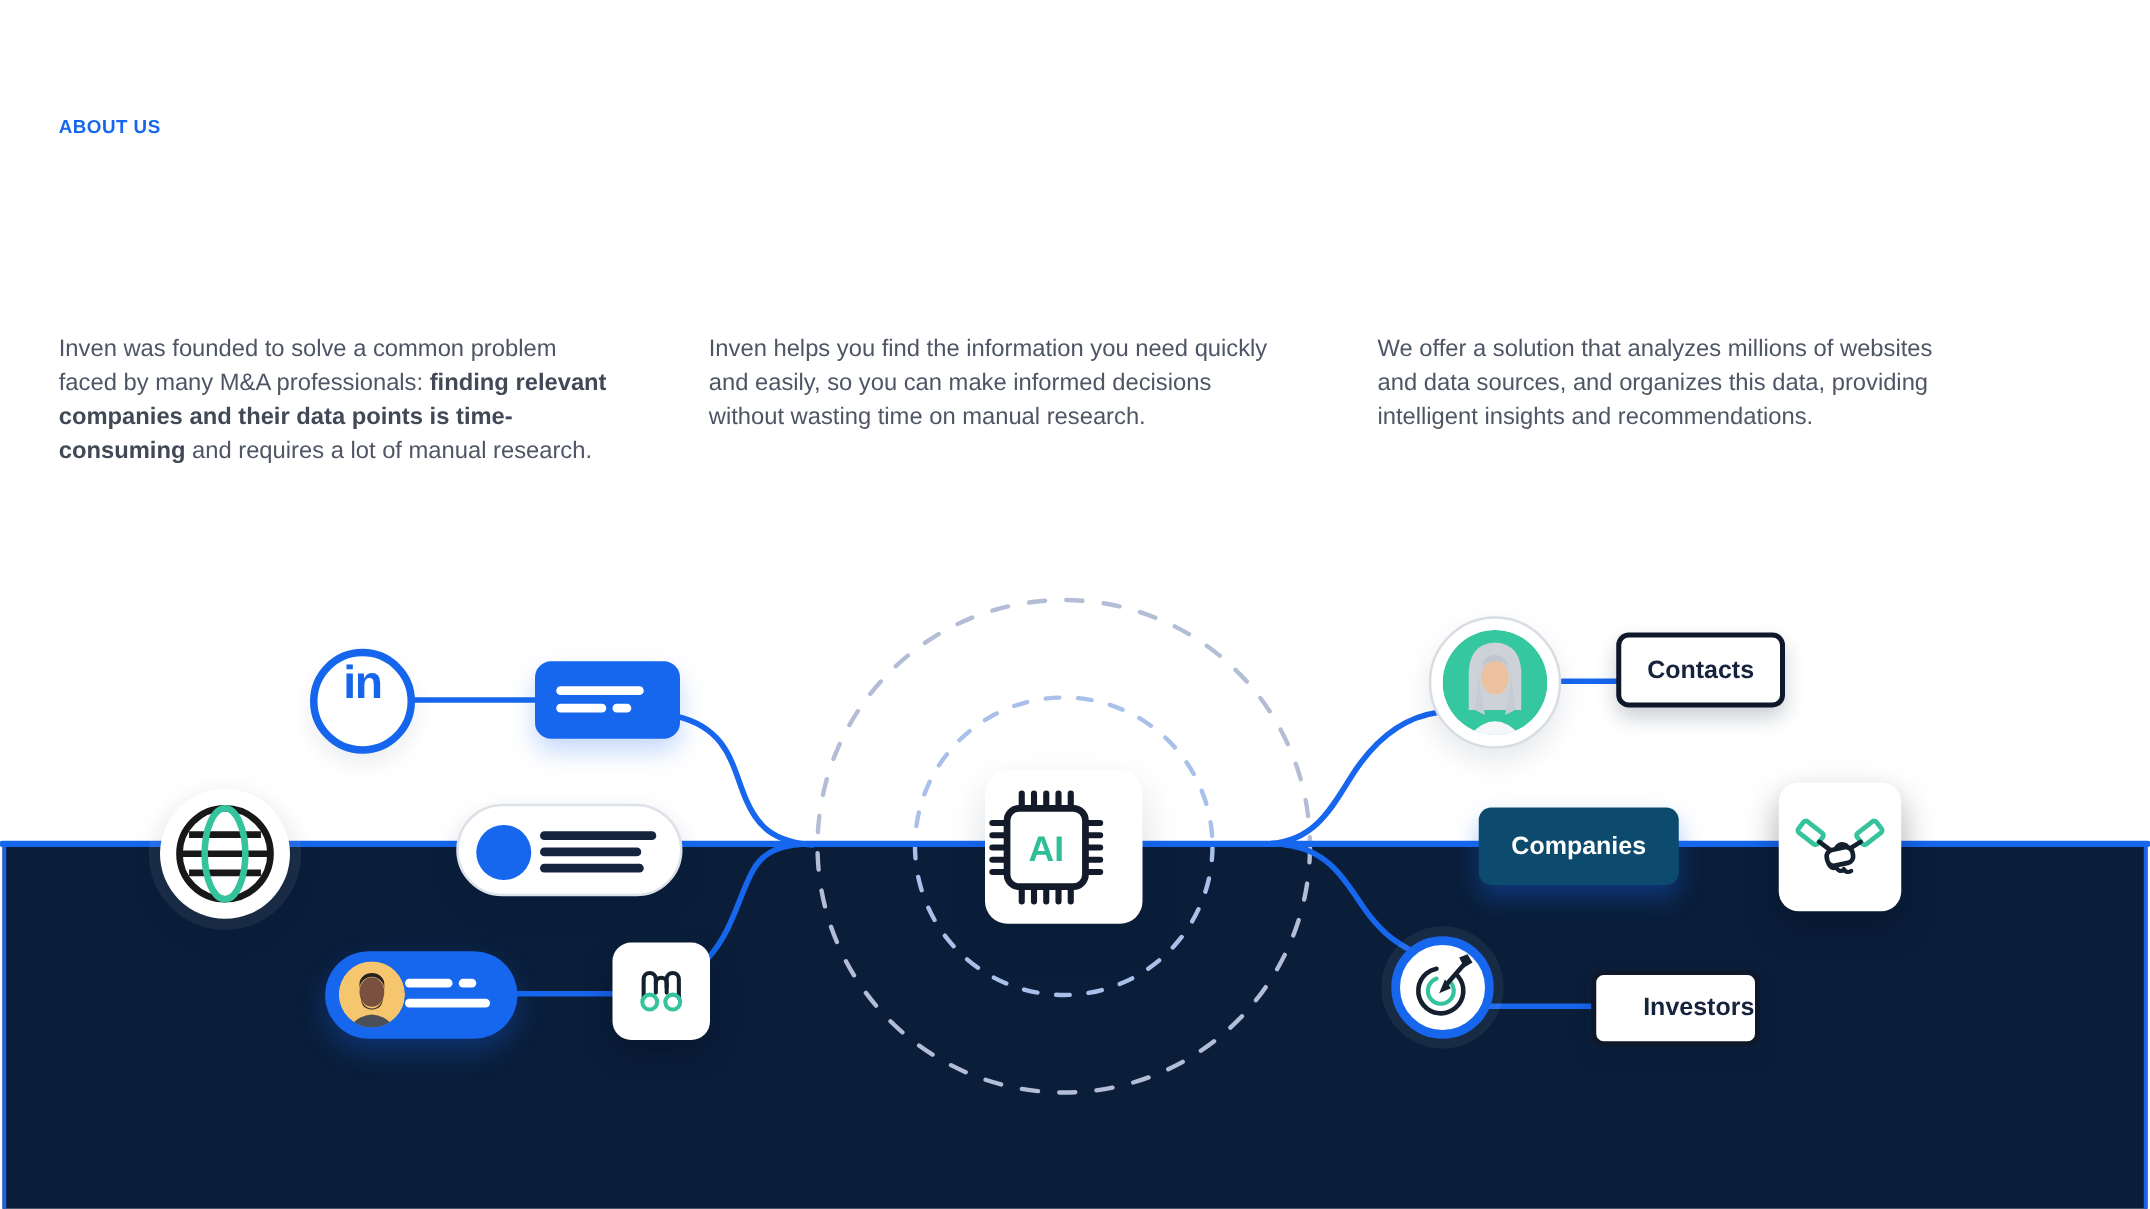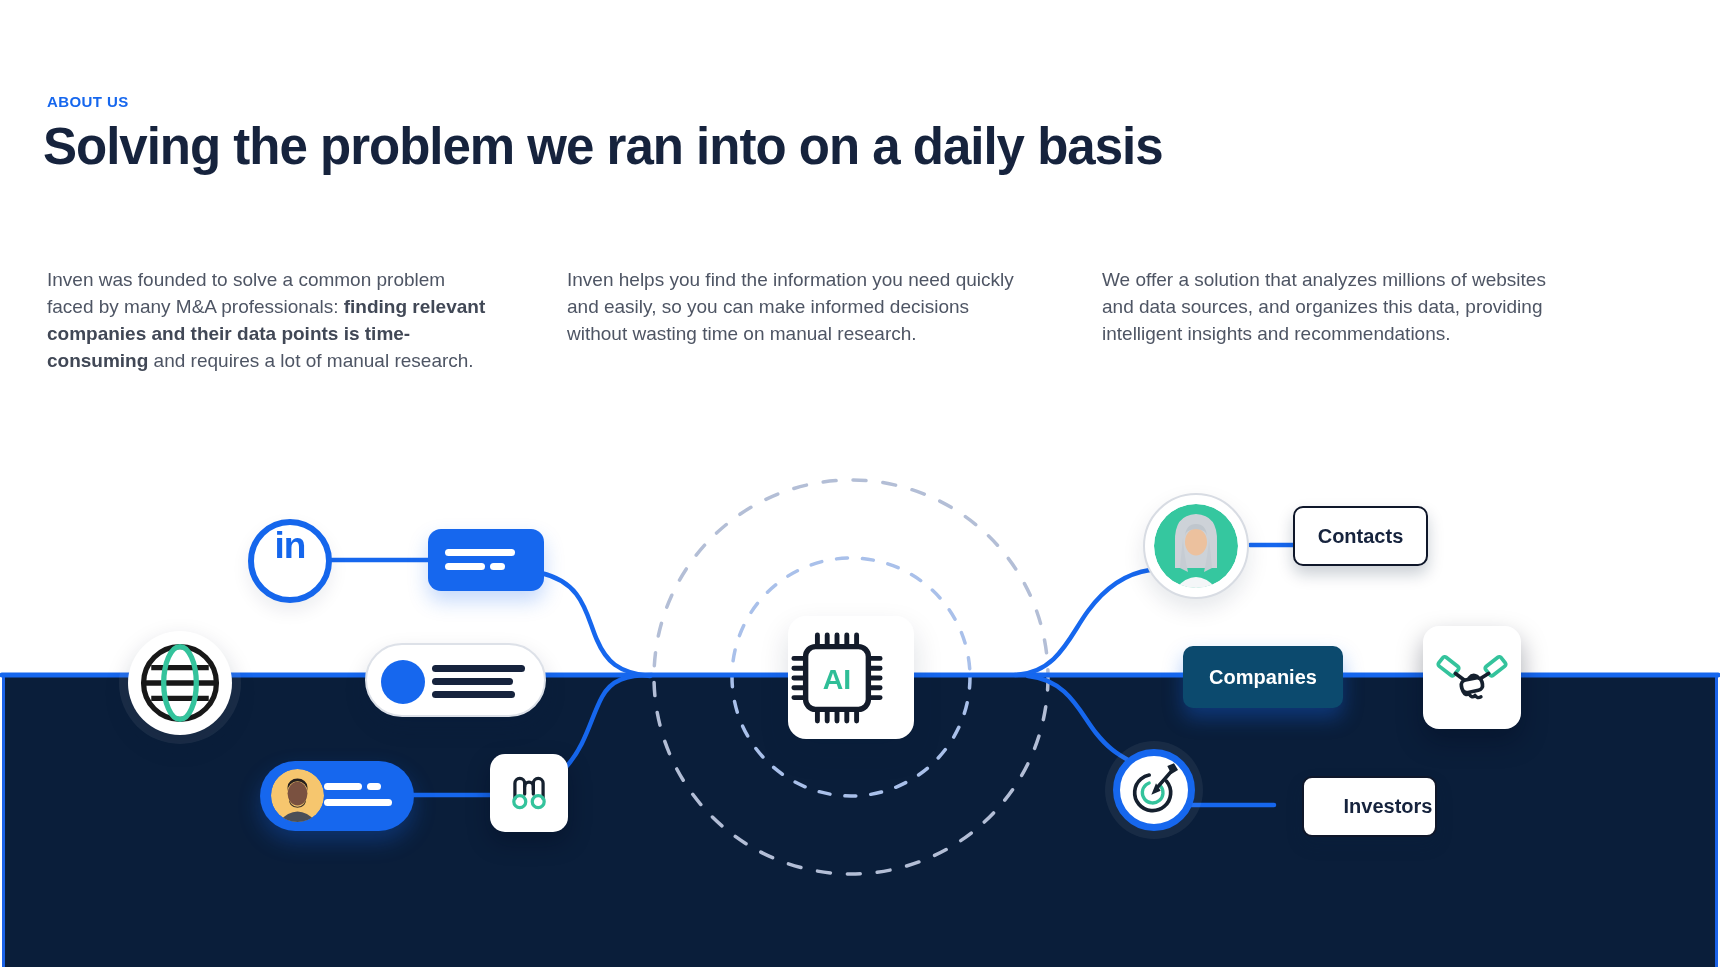--- a/index.html
+++ b/index.html
@@ -60,26 +60,26 @@
 
   .chip-card { left:788px; top:593px; width:126px; height:123px; border-radius:18px;
                background:#fff; display:flex; align-items:center; 
                box-shadow:0 14px 30px rgba(10,30,58,.14); }
 
   .contact-badge { left:1143px; top:470px; width:106px; height:106px; border-radius:50%;
                    background:#fff; border:2px solid #D8DCE3; display:flex; align-items:center;
                    justify-content:center; box-shadow:0 10px 22px rgba(10,30,58,.10); }
   .contact-badge .photo { width:84px; height:84px; border-radius:50%; overflow:hidden; }
 
-  .chip-label { background:#fff; border:2px solid #0f172a; border-radius:10px;
+  .chip-label { background:#fff; border:4px solid #0f172a; border-radius:10px;
                 display:flex; align-items:center; justify-content:center;
                 font-size:20px; font-weight:bold; color:#16233D;
                 box-shadow:0 8px 16px rgba(10,30,58,.22); }
   .contacts-label  { left:1293px; top:483px; width:135px; height:60px; }
-  .investors-label { left:1302px; top:753px; width:135px; height:61px;padding-left:37px; }
+  .investors-label { left:1273px; top:753px; width:135px; height:61px;padding-left:37px; }
 
   .companies-pill { left:1183px; top:623px; width:160px; height:62px; border-radius:10px;
                     background:#0c4a6e; display:flex; align-items:center; justify-content:center;
                     font-size:20px; font-weight:bold; color:#fff;
                     box-shadow:0 10px 20px rgba(22,103,238,.35); }
 
   .handshake-card { left:1423px; top:603px; width:98px; height:103px; border-radius:16px;
                     background:#fff; display:flex; align-items:center; justify-content:center;
                     box-shadow:0 12px 26px rgba(0,10,30,.35); }
 
@@ -87,21 +87,20 @@
                       background:#fff; border:7px solid #1667EE; display:flex;
                       align-items:center; justify-content:center;
                       box-shadow:0 0 0 8px rgba(255,255,255,.06); }
 </style>
 </head>
 <body>
 
 <div class="stage">
 
   <div class="eyebrow">ABOUT US</div>
-  <h1 class="heading">Solving the problem we ran into on a daily basis</h1>
 
   <div class="cols">
     <p><span>Inven was founded to solve a common problem faced by many M&amp;A professionals: </span><strong>finding relevant companies and their data points is time-consuming</strong><span> and requires a lot of manual research.</span></p>
     <p>Inven helps you find the information you need quickly and easily, so you can make informed decisions without wasting time on manual research.</p>
     <p>We offer a solution that analyzes millions of websites and data sources, and organizes this data, providing intelligent insights and recommendations.</p>
   </div>
 
   <div class="navy-panel"></div>
 
   <svg class="layer" width="1720" height="967">

